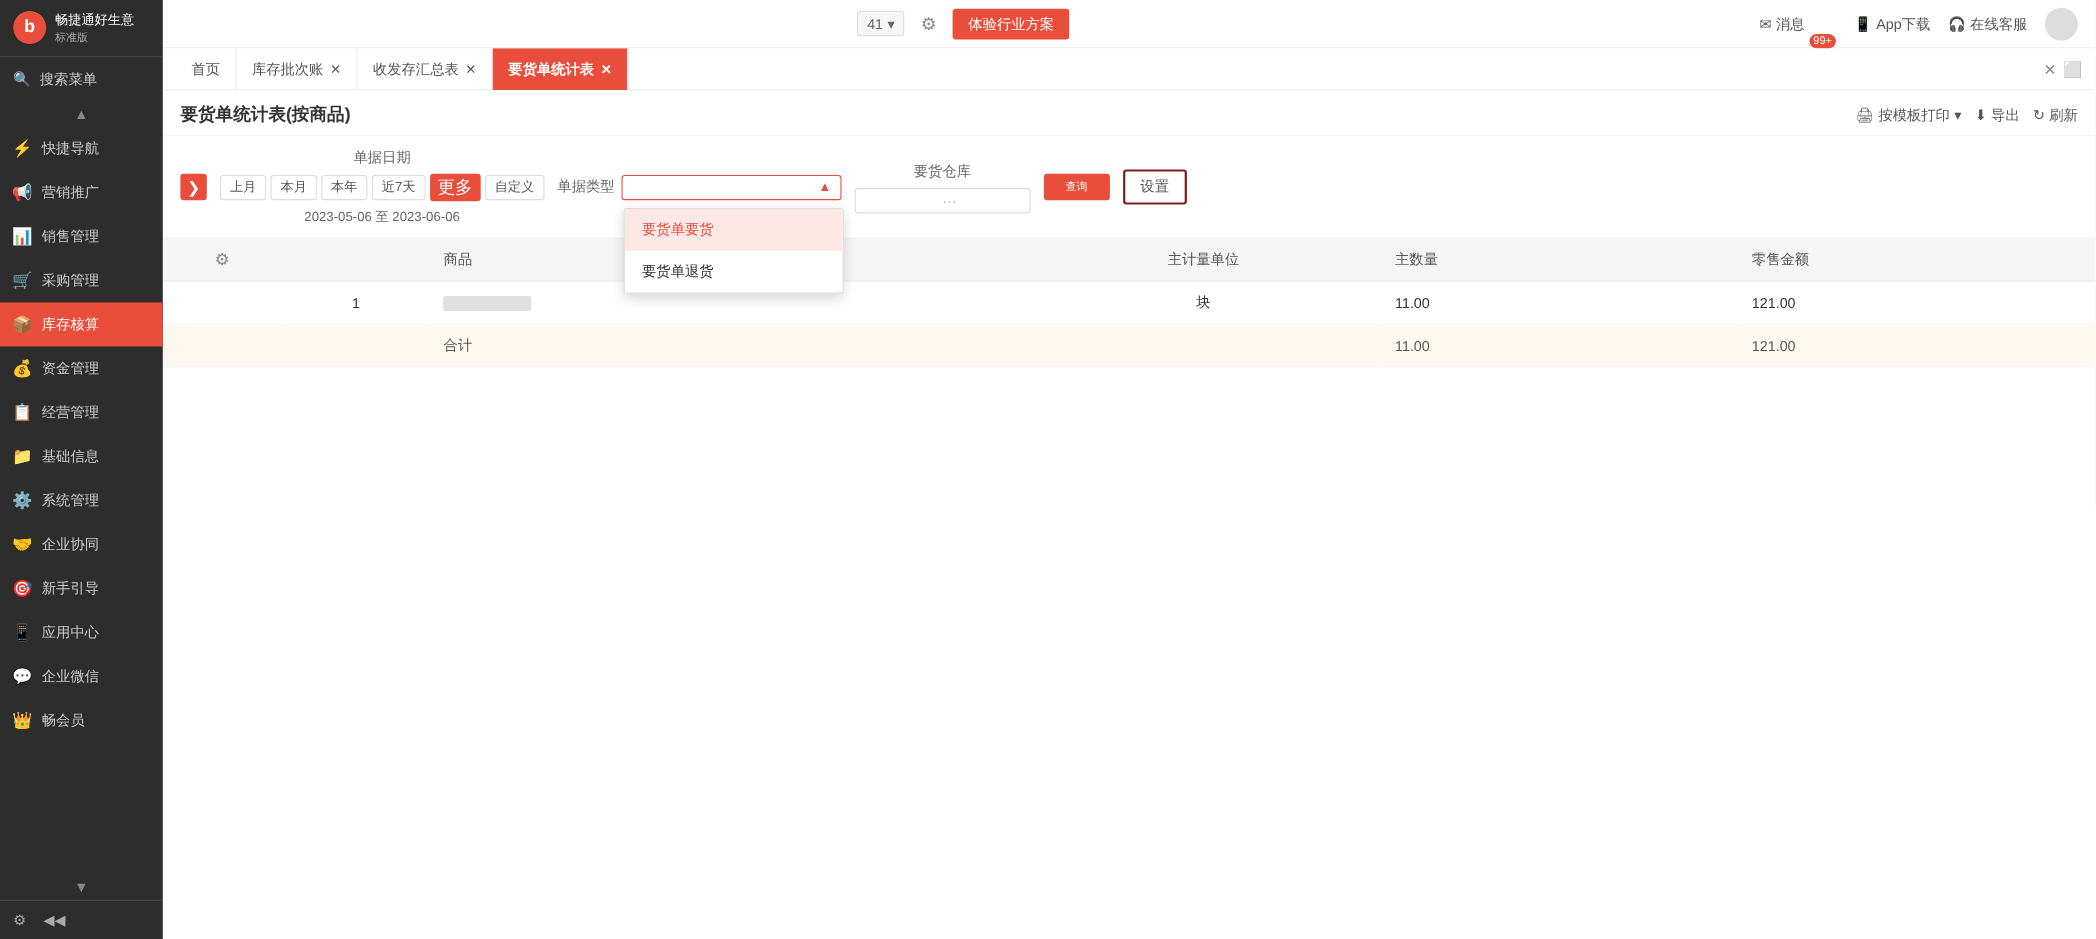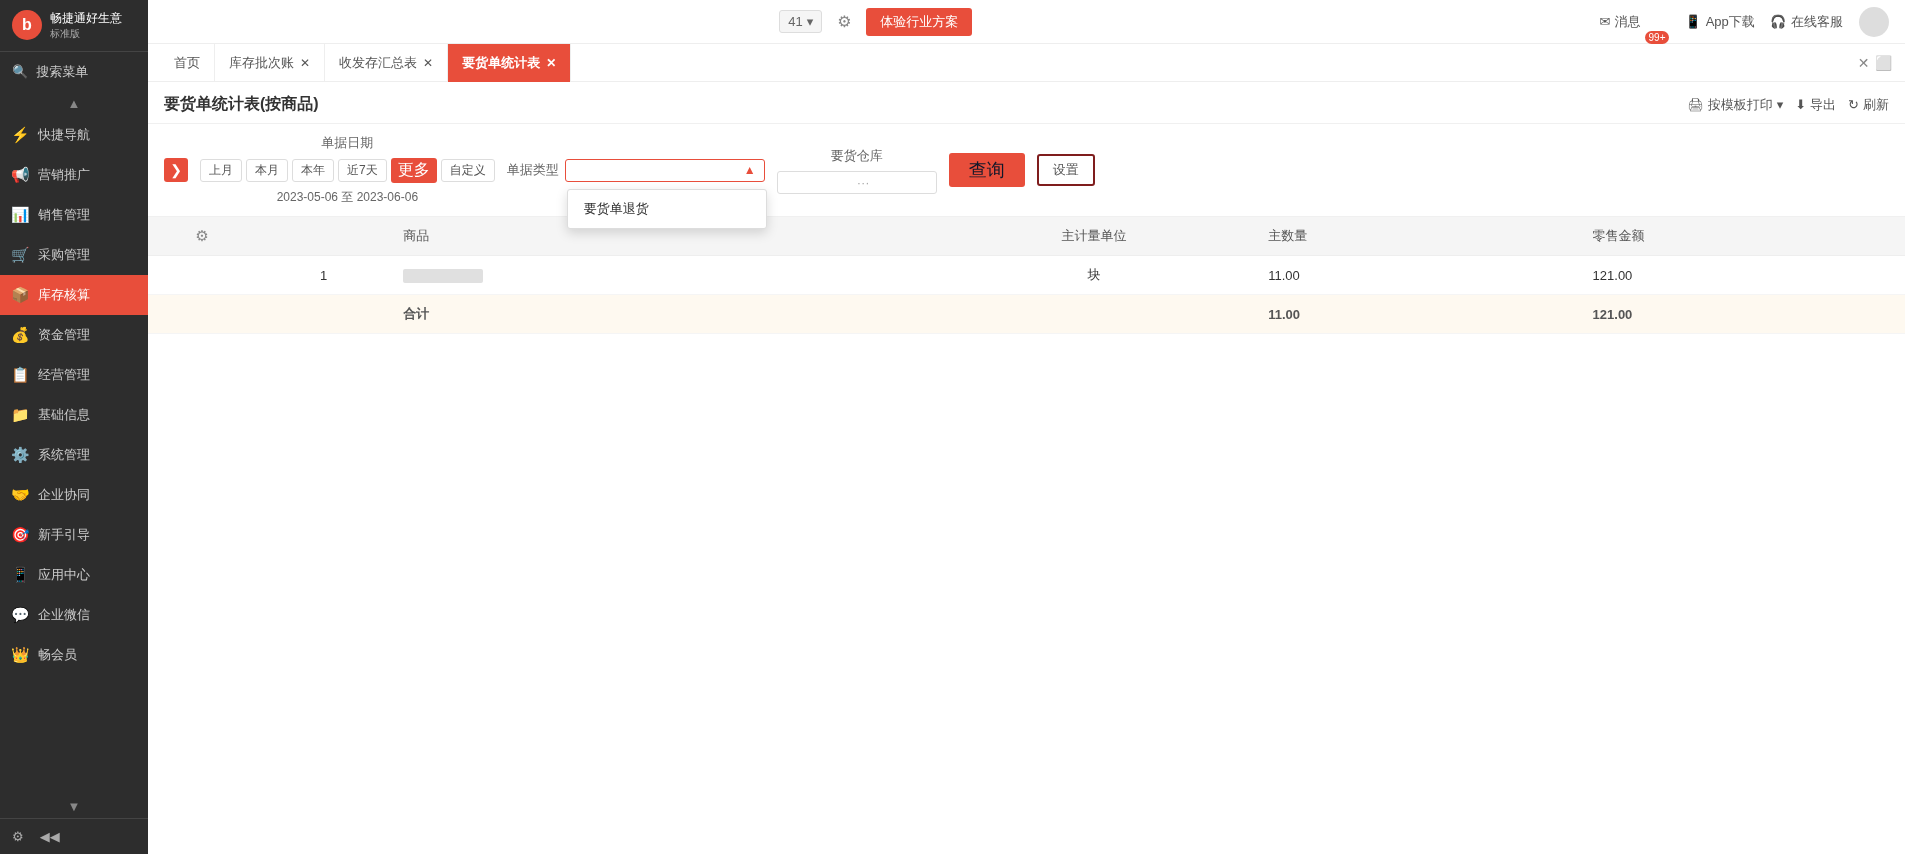--- a/index.html
+++ b/index.html
@@ -371,26 +371,26 @@
       border-radius: 3px;
       padding: 3px 8px;
       min-width: 160px;
       cursor: pointer;
       background: white;
     }
     .warehouse-select span { flex: 1; color: #999; font-size: 13px; }
     .warehouse-select .dots { color: #aaa; }
     .query-btn {
       background: #e84e3b;
-      color: #0f172a;
+      color: #ffffff;
       border: none;
       border-radius: 3px;
       padding: 5px 20px;
       cursor: pointer;
-      font-size: 18px;
+      font-size: 10px;
     }
     .setting-btn {
       background: white;
       color: #555;
       border: 2px solid #7f1d1d;
       border-radius: 3px;
       padding: 5px 14px;
       cursor: pointer;
       font-size: 13px;
     }
@@ -458,21 +458,21 @@
       vertical-align: middle;
     }
     .settings-icon { color: #888; cursor: pointer; font-size: 15px; }
 
     
     .summary-row {
       background: #fef9f0;
       border-top: 1px solid #f0e0c8;
     }
     .summary-row td {
-      font-weight: bold;
+      font-weight: normal;
       color: #555;
       padding: 10px 12px;
     }
   </style>
 </head>
 <body>
 
 <div class="sidebar">
   <div class="sidebar-logo">
     <div class="logo-icon">b</div>
@@ -642,20 +642,21 @@
         </div>
 
         <div class="filter-type-group" style="position:relative;">
           <span class="filter-label">单据类型</span>
           <div class="filter-select" id="type-select">
             <input type="text" style="width: 160px;">
             <span class="arrow">▲</span>
           </div>
 
           <div class="dropdown-menu" id="type-dropdown" style="top:30px; left:60px; min-width:200px;">
+            <div class="dropdown-item selected">要货单要货</div>
             <div class="dropdown-item">要货单退货</div>
           </div>
         </div>
 
         <div class="filter-group">
           <span class="filter-label">要货仓库</span>
           <div class="warehouse-select">
             <span></span>
             <span class="dots">···</span>
           </div>

